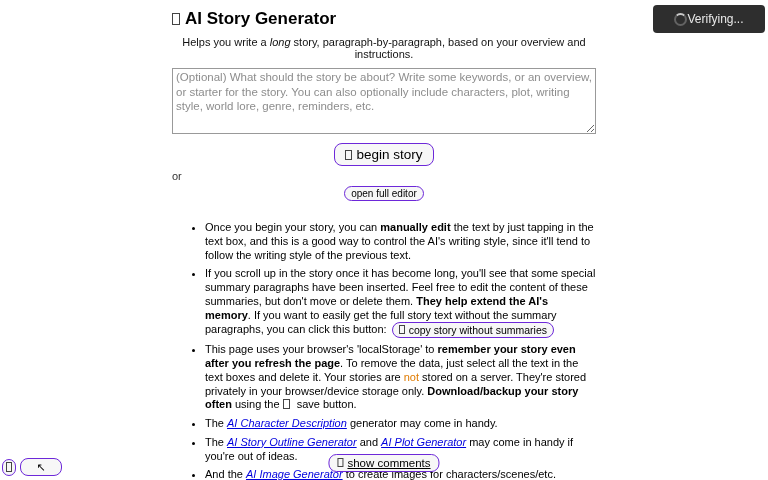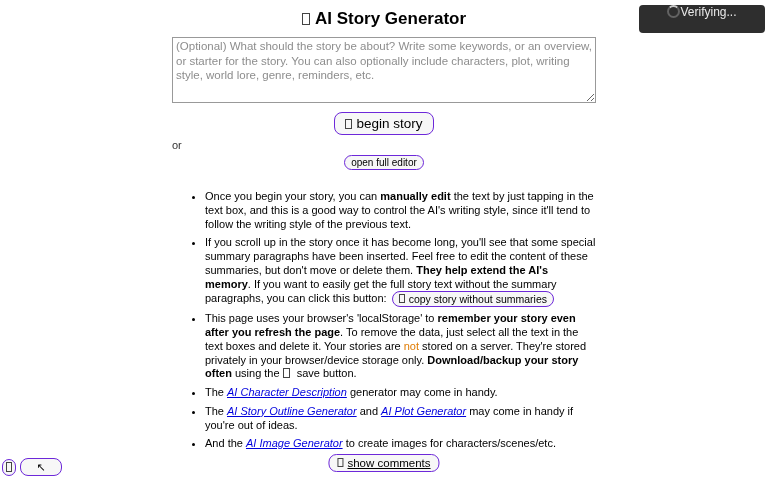--- a/index.html
+++ b/index.html
@@ -6,32 +6,32 @@
   html,body { width:768px; height:480px; background:#fff; overflow:hidden;
               font-family:"Liberation Sans", sans-serif; color:#000; position:relative; }
 
   
   .tofu { display:inline-block; width:8px; height:12px; border:1px solid #444;
           vertical-align:-1px; margin-right:5px; }
   .tofu.sm { width:7px; height:10px; margin-right:4px; vertical-align:-1px; }
   .tofu.xs { width:6px; height:9px;  margin-right:4px; vertical-align:0; }
 
   
-  .toast { position:absolute; top:5px; right:3px; width:126px; height:28px;
-           background:#2e2e2e; border-radius:4px; display:flex; 
+  .toast { position:absolute; top:5px; right:3px; width:112px; height:28px;
+           background:#2e2e2e; border-radius:4px; display:flex; align-items:center;
            justify-content:center; gap:0; z-index:10; }
   .spinner { width:13px; height:13px; border-radius:50%;
              border:2px solid #636363; border-top-color:#c9c9c9;
              animation:spin 1s linear infinite; }
   @keyframes spin { to { transform:rotate(360deg);} }
   .toast-label { color:#e9e9e9; font-size:12px; }
 
   
   .container { width:424px; margin:0 auto; }
-  h1.title { font-size:17px; text-align:center; margin-top:9px; font-weight:bold; }
+  h1.title { font-size:17px; margin-top:9px; font-weight:bold; }
   .subtitle { font-size:11px; text-align:center; margin-top:7px; color:#111; }
 
   textarea.composer { display:block; width:100%; height:66px; margin-top:8px;
            border:1px solid #999; padding:1px 3px; resize:vertical;
            font:11.5px "Liberation Sans", sans-serif; line-height:1.28; color:#222;
            background:#fff; }
   textarea.composer::placeholder { color:#8d8d8d; opacity:1; }
 
   button { font-family:"Liberation Sans", sans-serif; background:#f7f7f7;
            border:1px solid #6d28d9; border-radius:8px; color:#000; cursor:pointer;text-align:center; }
@@ -61,20 +61,21 @@
 
 <div class="toast">
   <div class="spinner"></div>
   <span class="toast-label">Verifying...</span>
 </div>
 
 <div class="container">
 
   <h1 class="title"><span class="tofu"></span><span>AI Story Generator</span></h1>
 
+  <div class="subtitle" id="subtitle">Helps you write a <i>long</i> story, paragraph-by-paragraph, based on your overview and instructions.</div>
 
   <textarea class="composer" placeholder="(Optional) What should the story be about? Write some keywords, or an overview, or starter for the story. You can also optionally include characters, plot, writing style, world lore, genre, reminders, etc." style=""></textarea>
 
   <button class="begin-btn"><span class="tofu sm"></span><span>begin story</span></button>
 
   <div class="or-label">or</div>
 
   <button class="full-editor-btn">open full editor</button>
 
   <ul class="tips" id="tips-list">

